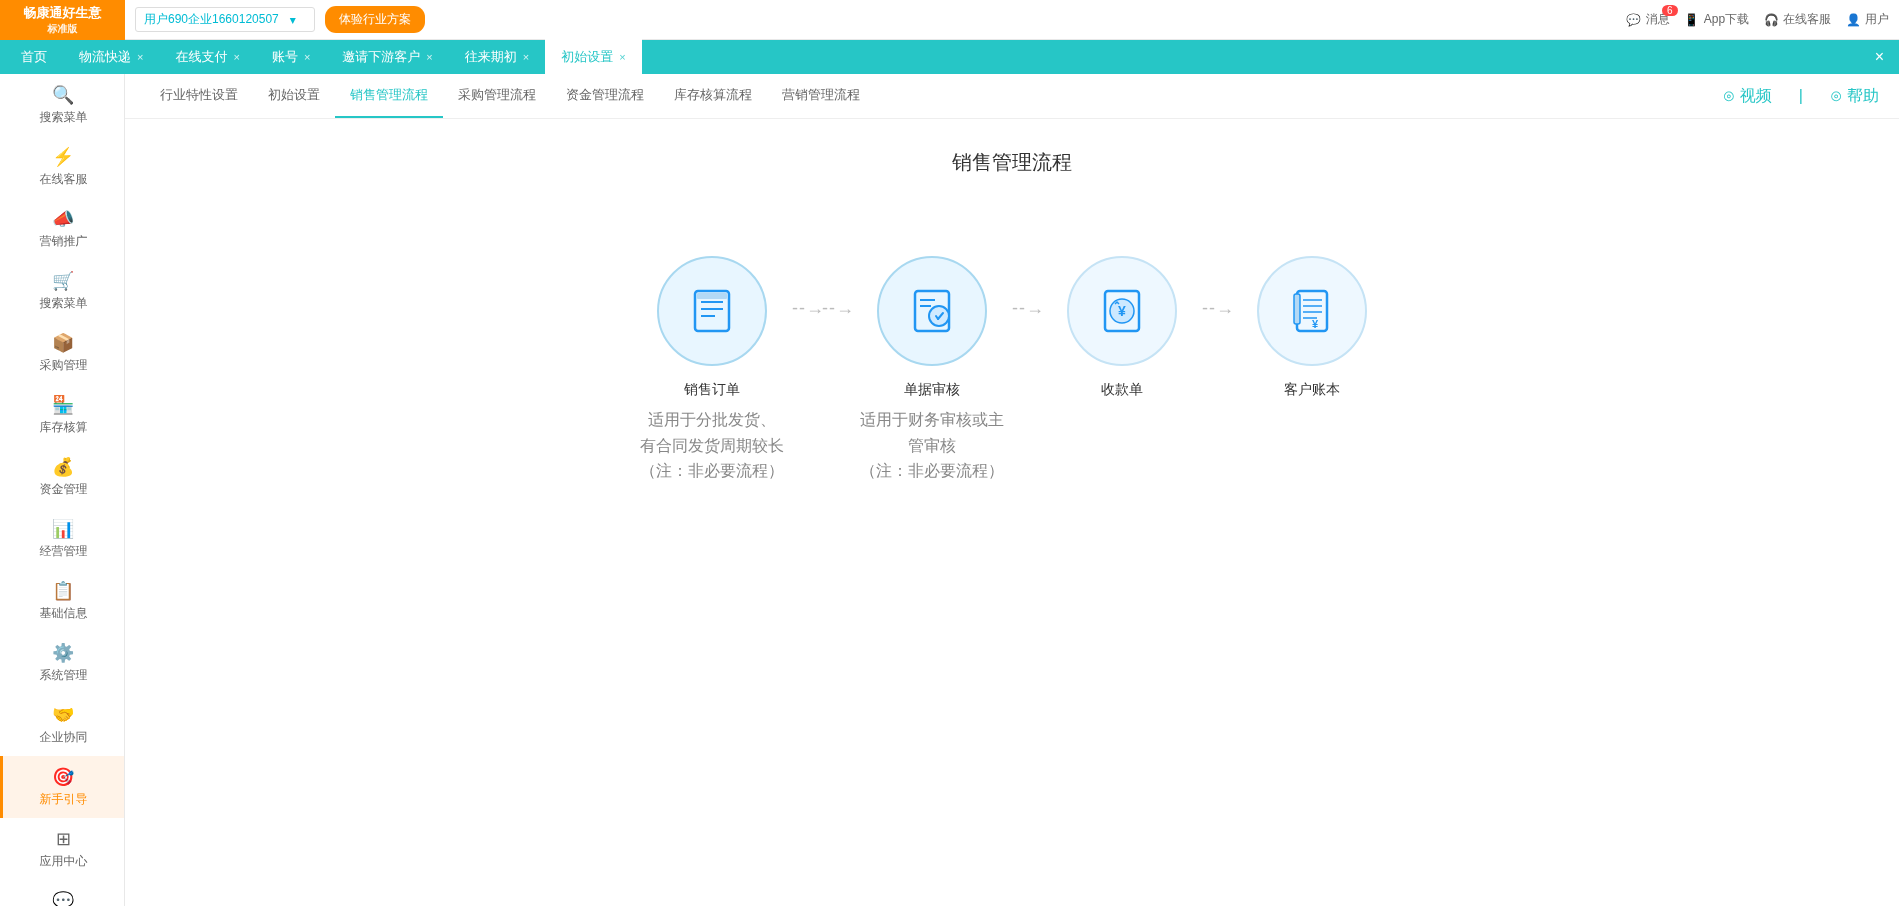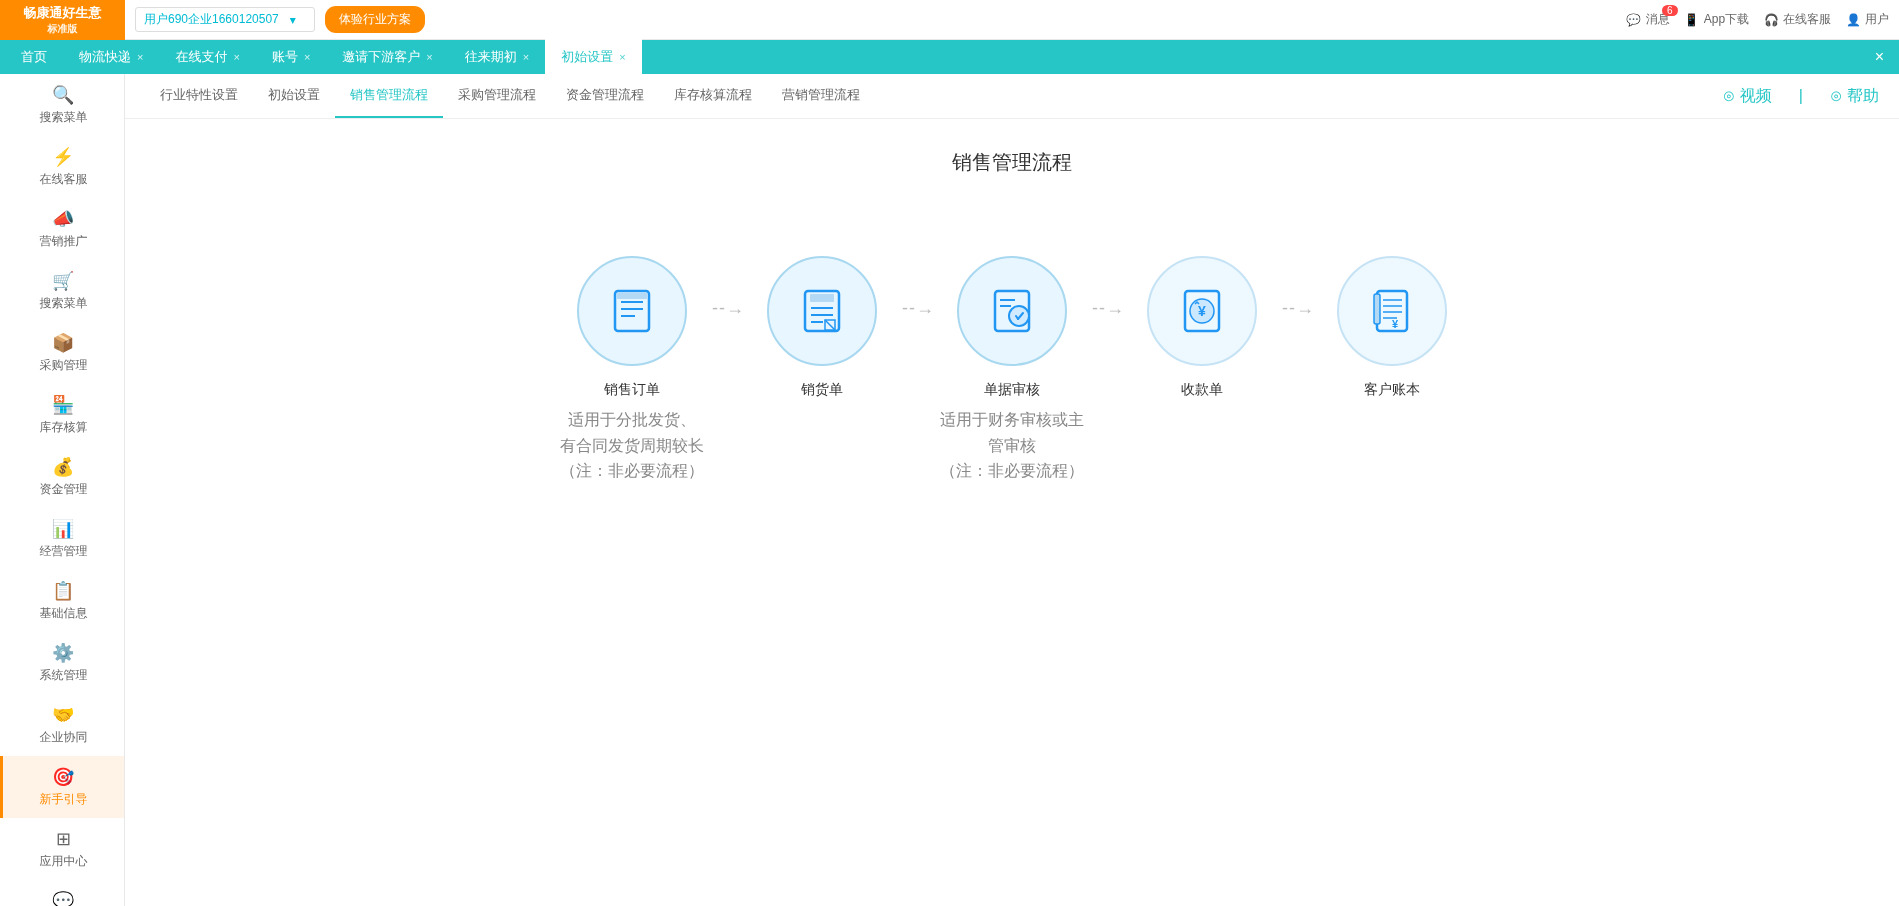--- a/index.html
+++ b/index.html
@@ -431,35 +431,20 @@
             </svg>
           </div>
           <div class="flow-label">销售订单</div>
           <div class="flow-desc">适用于分批发货、<br>有合同发货周期较长<br>（注：非必要流程）</div>
         </div>
 
         <div class="flow-arrow">
           <span class="arrow-dashed">- - →</span>
         </div>
 
-        <div class="flow-item">
-          <div class="flow-circle">
-            <svg width="50" height="50" viewBox="0 0 50 50">
-              <rect x="8" y="5" width="34" height="40" rx="3" fill="none" stroke="#2196F3" stroke-width="2.5"></rect>
-              <rect x="13" y="8" width="24" height="8" rx="1" fill="#b3d9f5"></rect>
-              <line x1="14" y1="22" x2="36" y2="22" stroke="#2196F3" stroke-width="2"></line>
-              <line x1="14" y1="29" x2="36" y2="29" stroke="#2196F3" stroke-width="2"></line>
-              <line x1="14" y1="36" x2="26" y2="36" stroke="#2196F3" stroke-width="2"></line>
-              <path d="M 28 34 L 38 34 L 38 44 L 28 44 Z" fill="#e8f4ff" stroke="#2196F3" stroke-width="1.5"></path>
-              <path d="M 28 34 L 38 44" stroke="#2196F3" stroke-width="1.5"></path>
-            </svg>
-          </div>
-          <div class="flow-label">销货单</div>
-          <div class="flow-desc"></div>
-        </div>
 
         <div class="flow-arrow">
           <span class="arrow-dashed">- - →</span>
         </div>
 
         <div class="flow-item">
           <div class="flow-circle">
             <svg width="50" height="50" viewBox="0 0 50 50">
               <rect x="8" y="5" width="34" height="40" rx="3" fill="none" stroke="#2196F3" stroke-width="2.5"></rect>
               <circle cx="32" cy="30" r="10" fill="#d0eaff" stroke="#2196F3" stroke-width="2"></circle>

